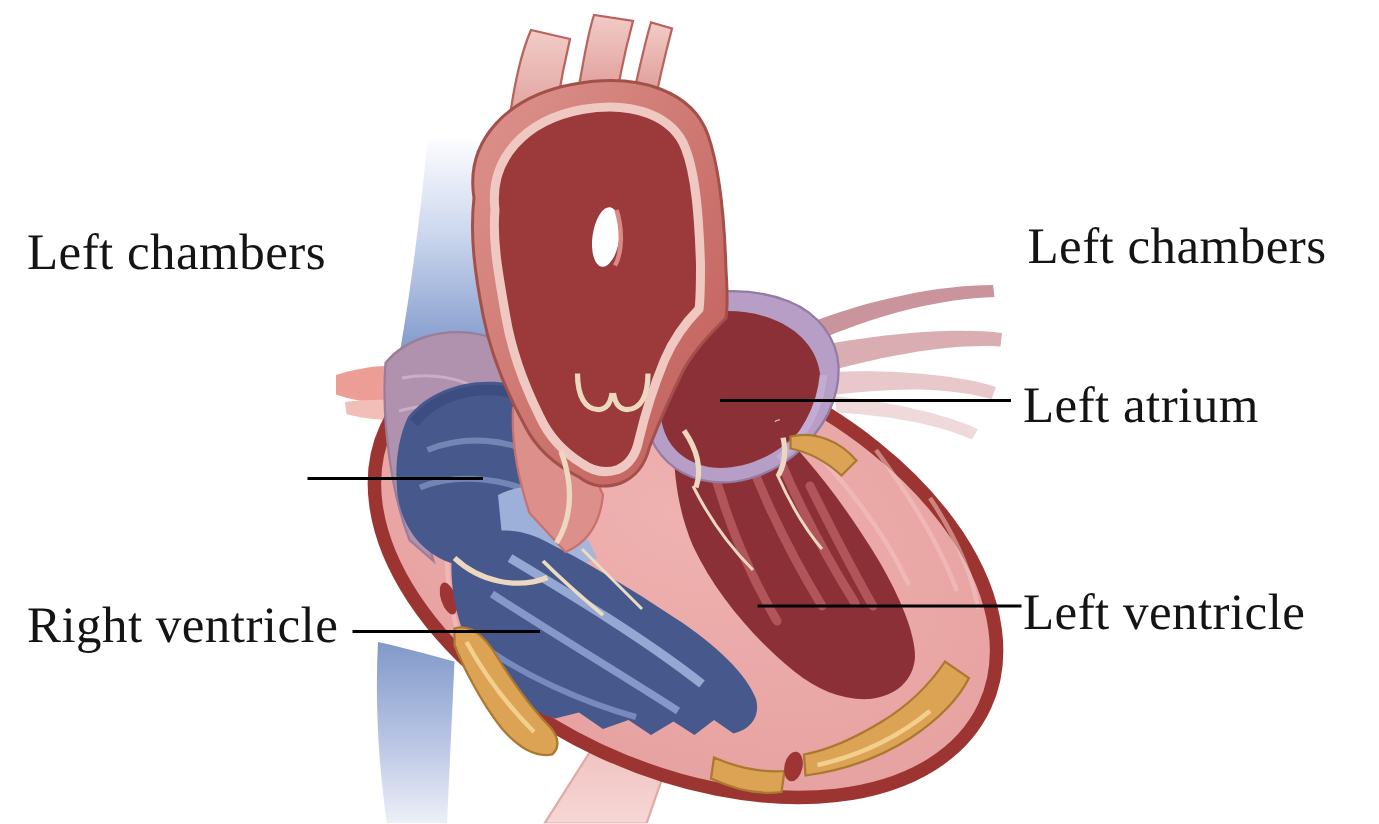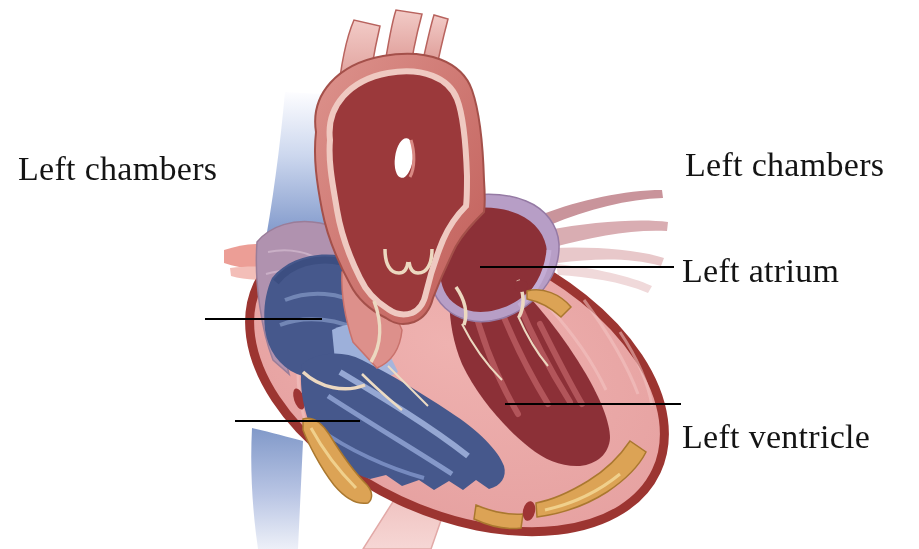--- a/index.html
+++ b/index.html
@@ -156,14 +156,15 @@
   </svg>
 
   <div class="leader" style="left:480px;top:266px;width:194px;"></div>
   <div class="leader" style="left:205px;top:318px;width:117px;"></div>
   <div class="leader" style="left:235px;top:420px;width:125px;"></div>
   <div class="leader" style="left:505px;top:403px;width:176px;"></div>
 
   <div class="lbl" style="left:18px;top:151px;">Left chambers</div>
   <div class="lbl" style="left:685px;top:147px;">Left chambers</div>
   <div class="lbl" style="left:682px;top:253px;">Left atrium</div>
-  <div class="lbl" style="left:682px;top:391px;margin-top:28px;">Left ventricle</div>
+  <div class="lbl" style="left:18px;top:400px;">Right ventricle</div>
+  <div class="lbl" style="left:682px;top:391px;">Left ventricle</div>
 </div>
 
 </body></html>

